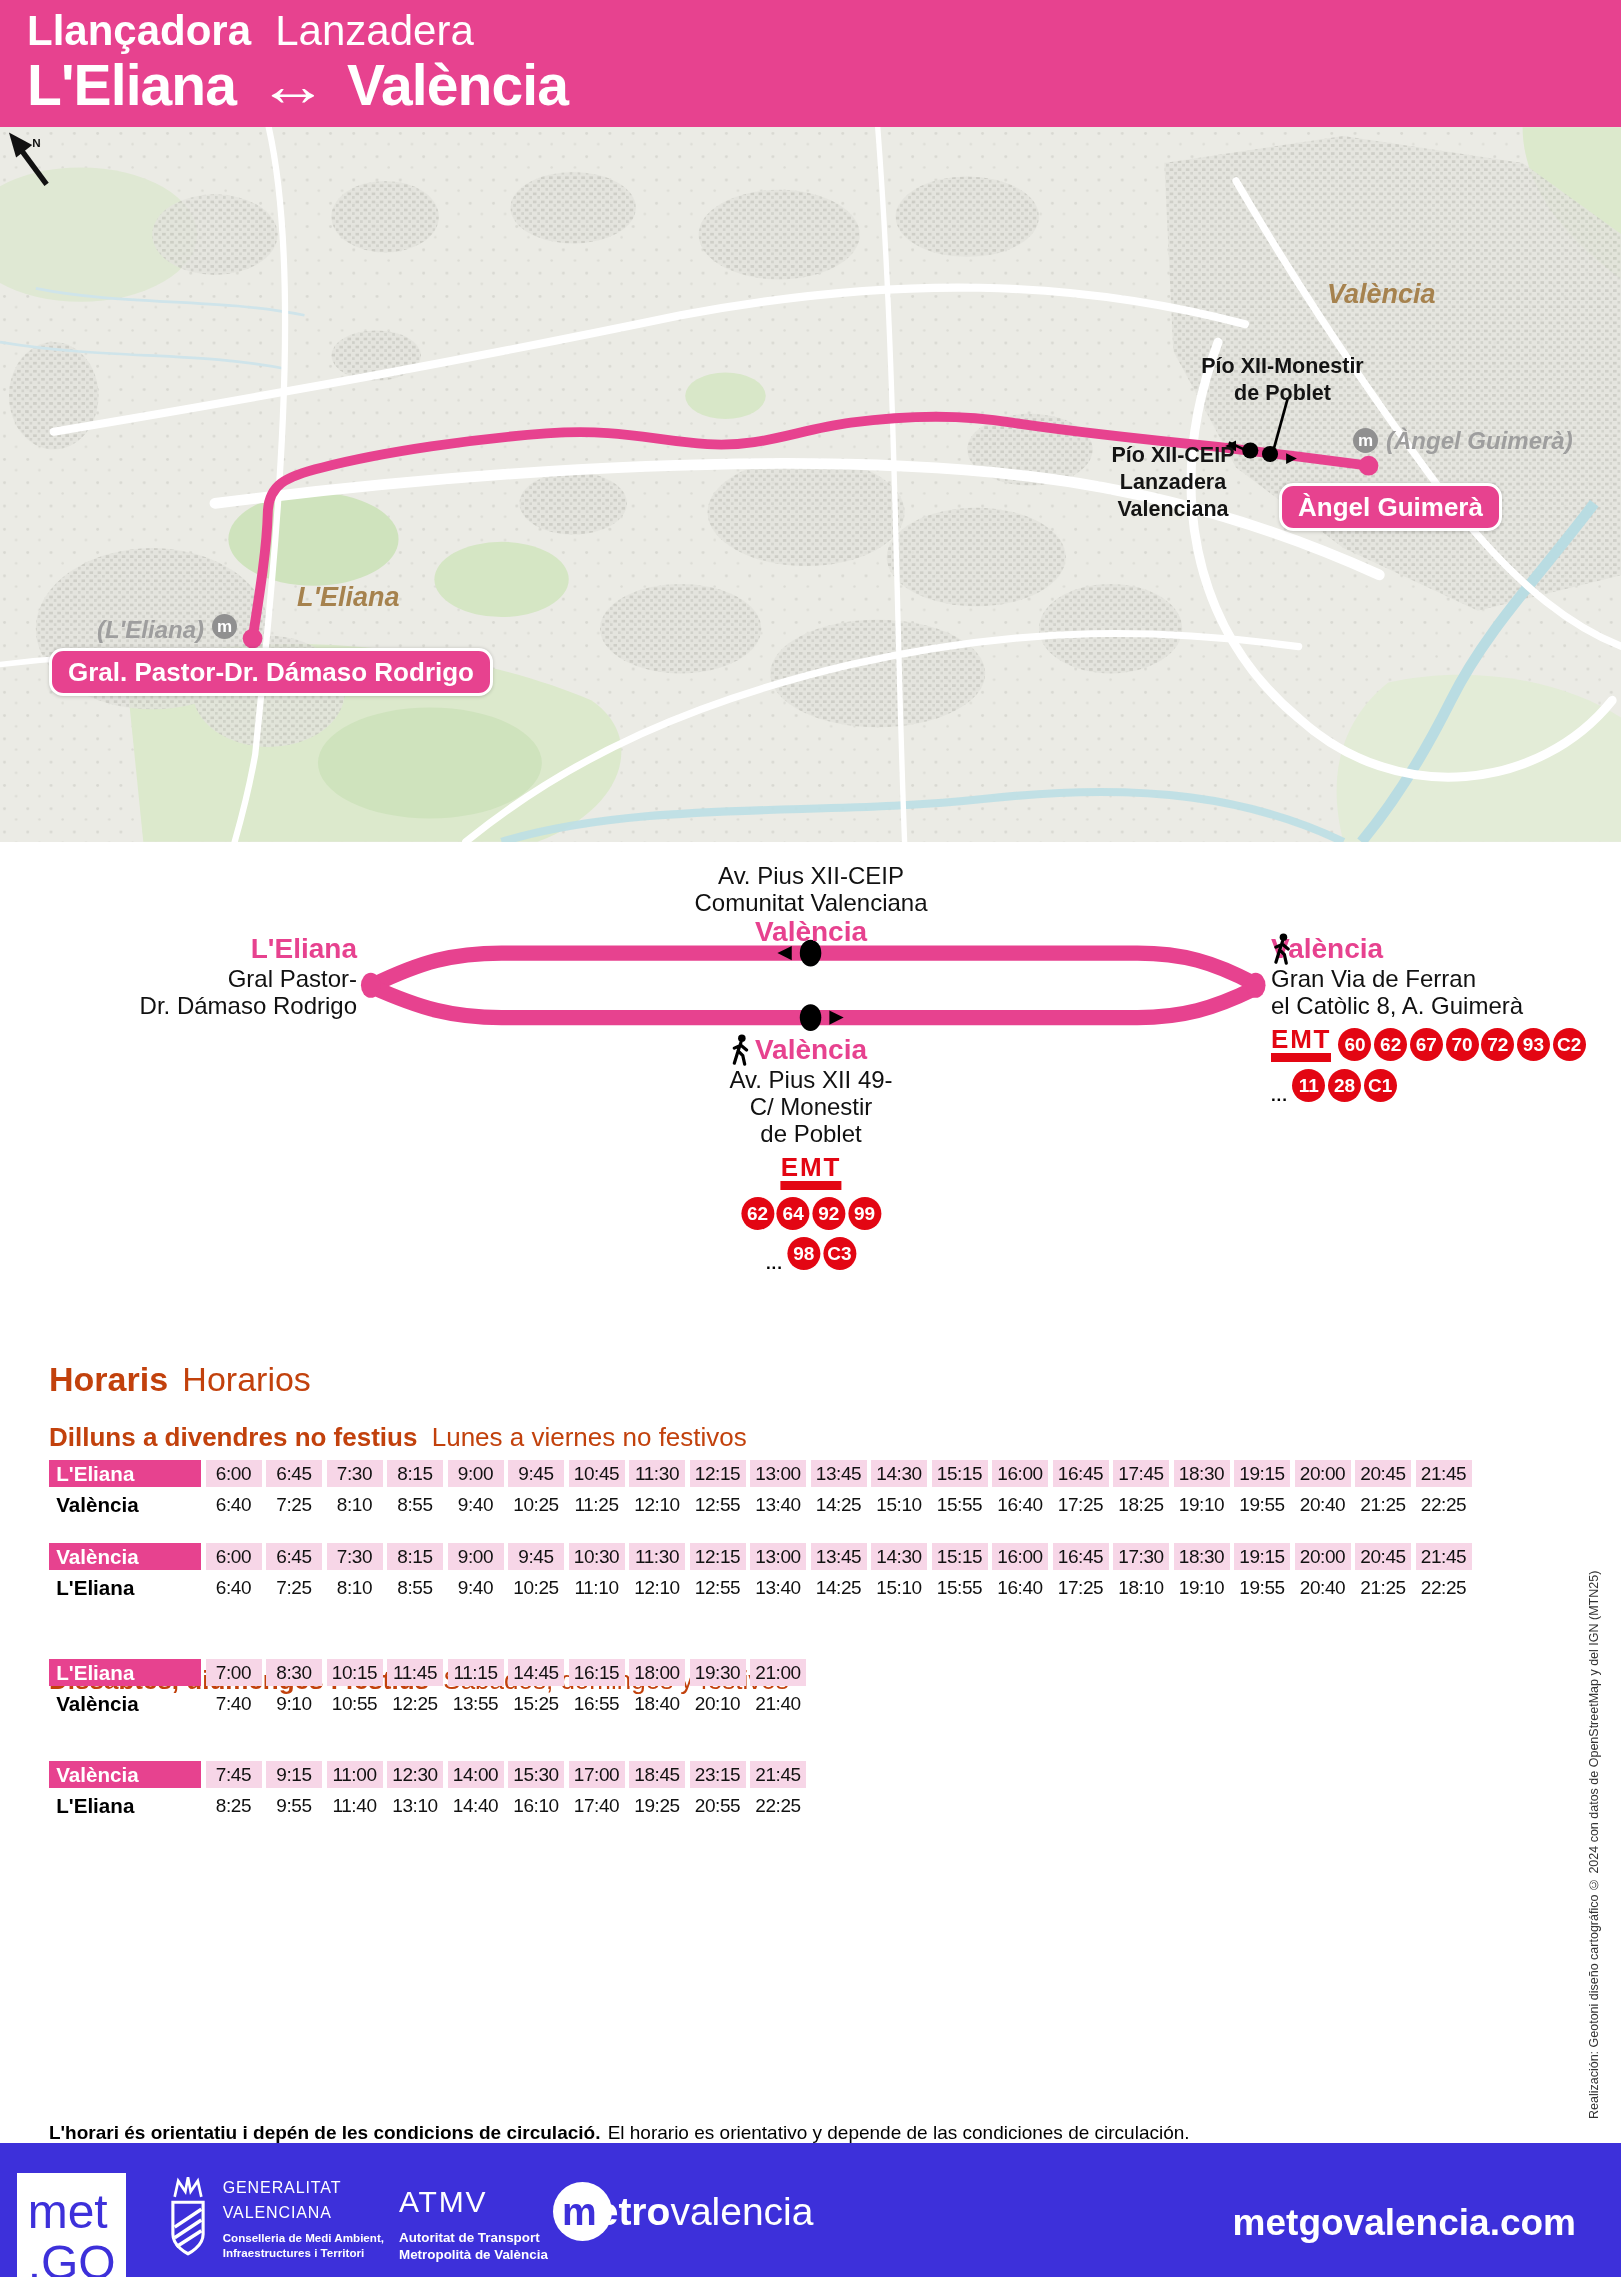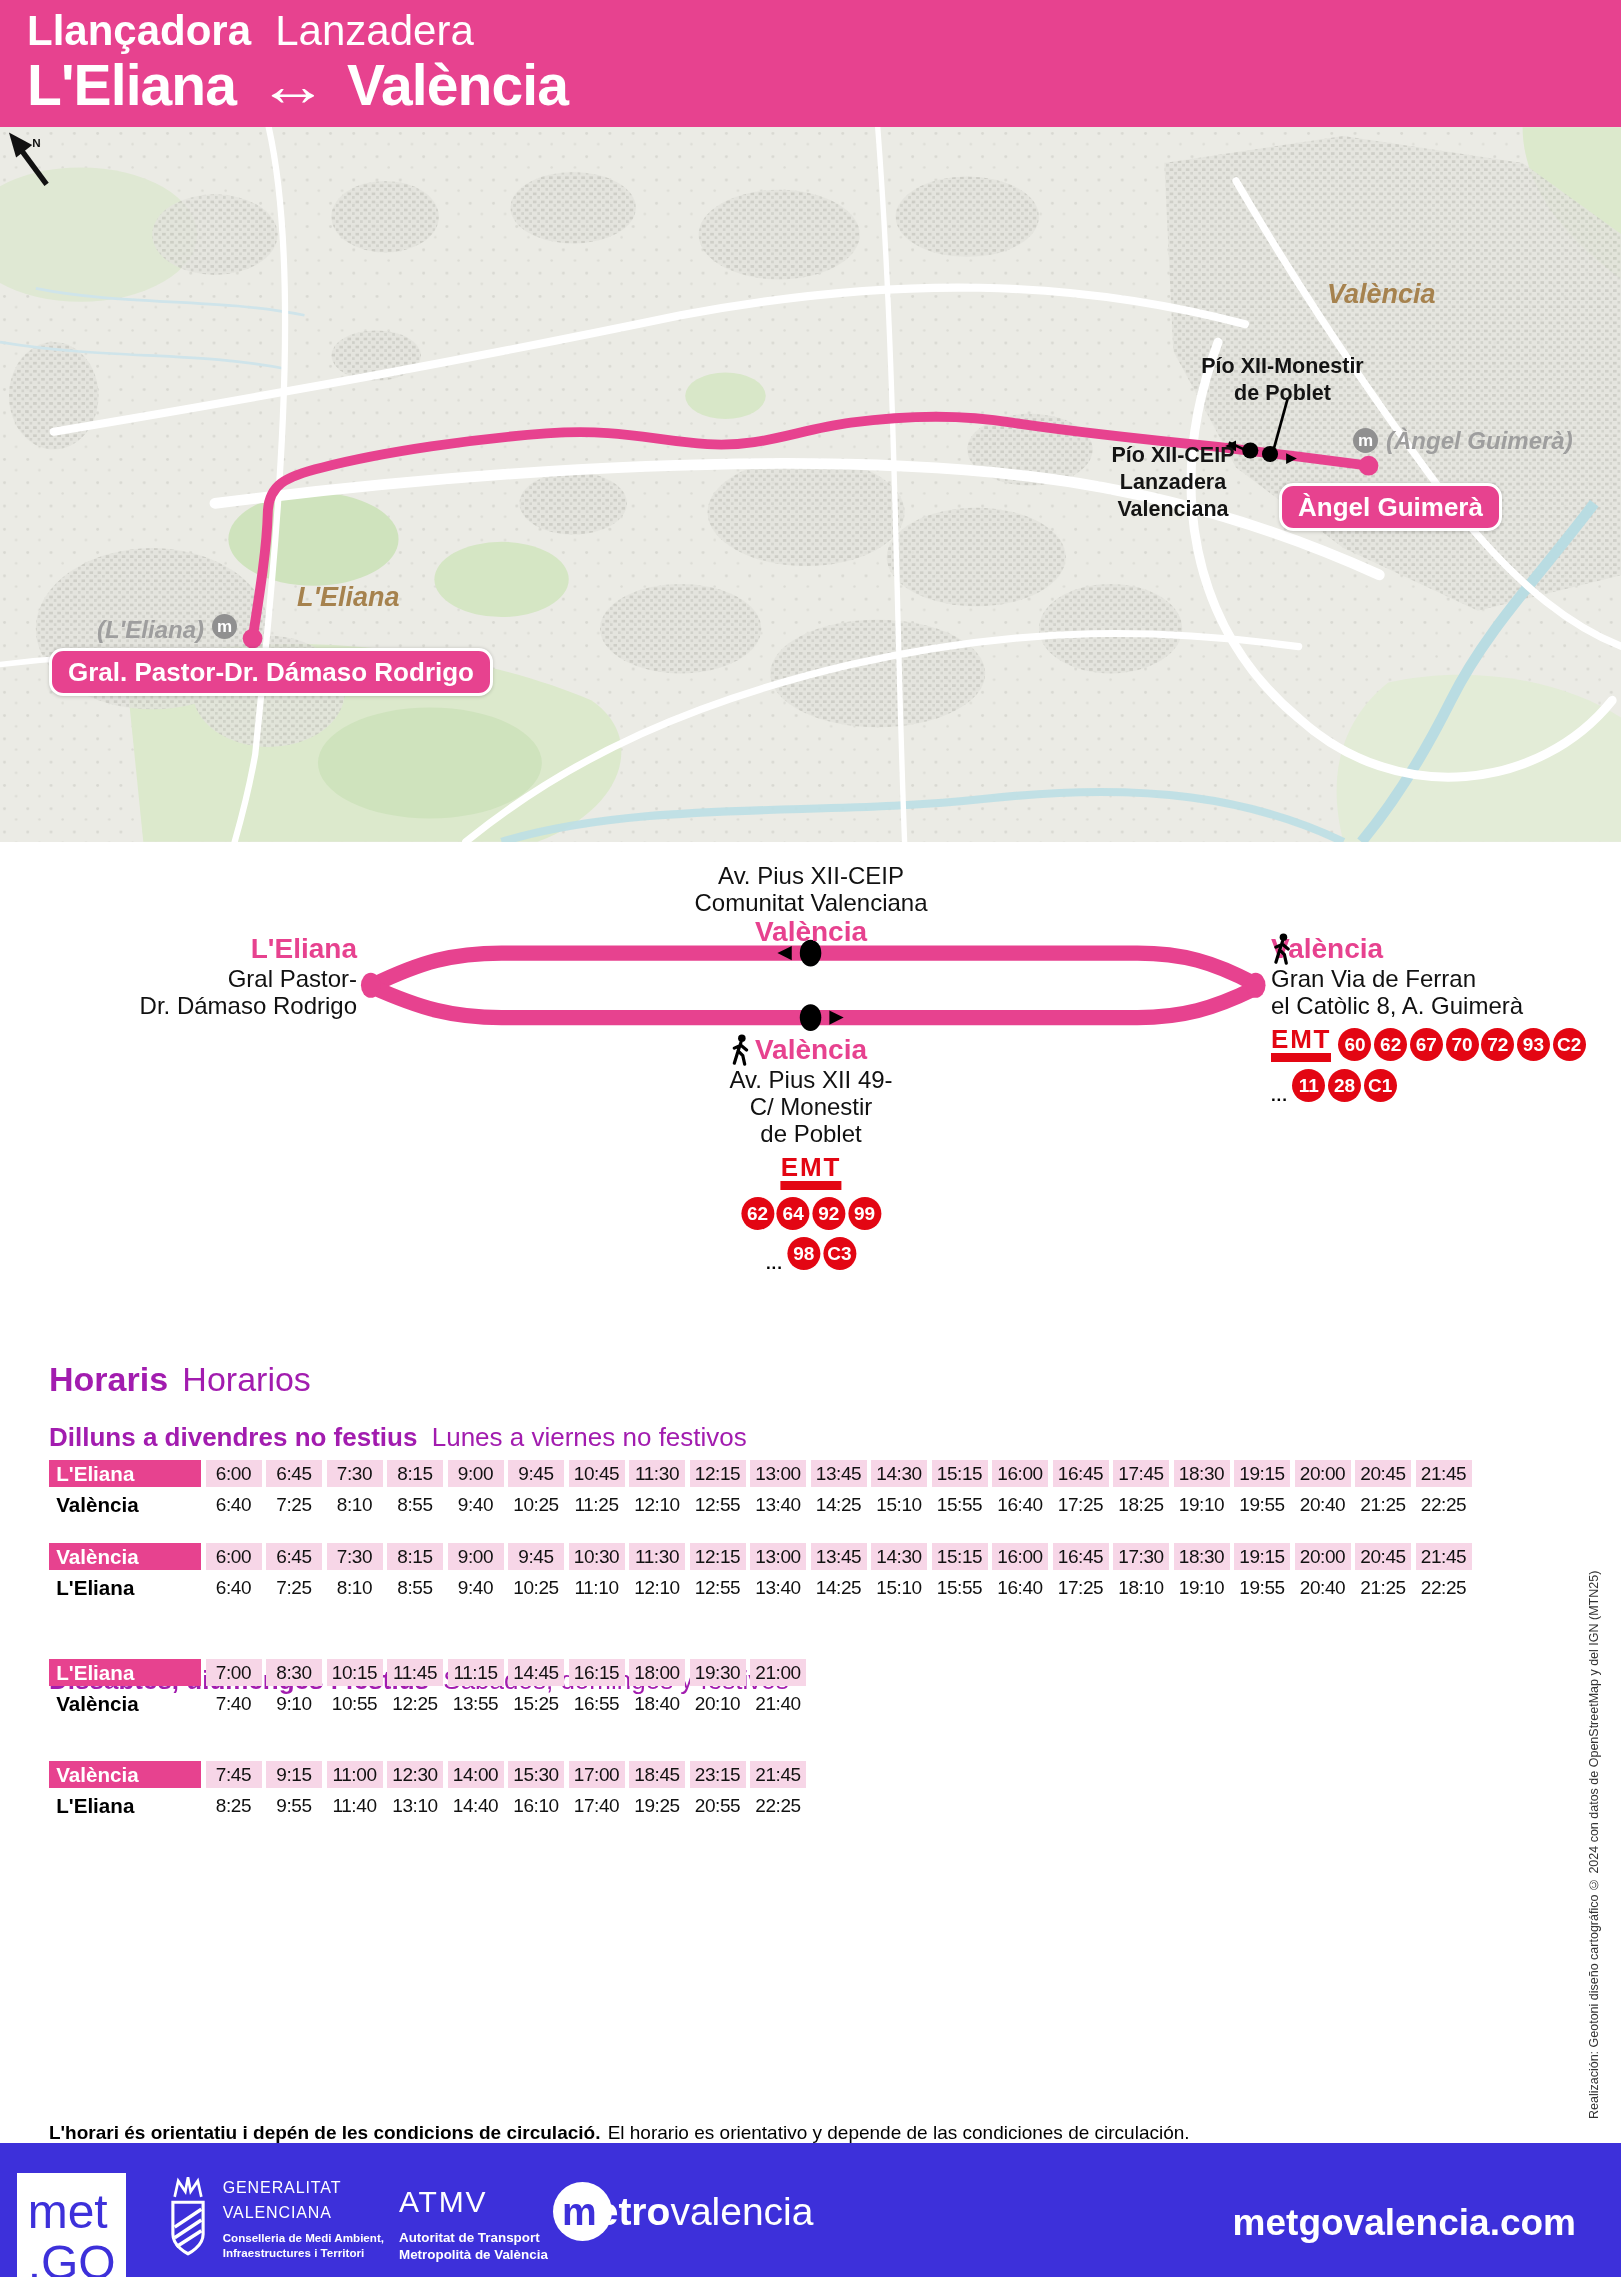--- a/index.html
+++ b/index.html
@@ -39,21 +39,21 @@
        letter-spacing:1.8px;border-bottom:9px solid #e30613;padding-bottom:0.9px;}
   .badges{display:inline-flex;gap:2.7px;vertical-align:middle;}
   .badge{width:33px;height:33px;border-radius:50%;background:#e30613;color:#fff;font-weight:bold;
          font-size:19px;line-height:33px;text-align:center;}
   .emtrow{display:flex;align-items:center;gap:7.2px;margin-top:7.2px;}
   .walkrow{display:flex;align-items:flex-end;gap:1.8px;margin-top:7.2px;}
   .dots{font-weight:bold;font-size:17px;letter-spacing:0.9px;line-height:12.5px;margin-right:2.7px;}
   .ctr{justify-content:center;}
 
   
-  .sec-h{position:absolute;left:49px;white-space:nowrap;color:#a21caf;}
+  .sec-h{position:absolute;left:49px;white-space:nowrap;color:#c2410c;}
   .h38{font-size:34px;}
   .h29{font-size:26px;}
   .hb{font-weight:bold;}
   .hr{font-weight:400;margin-left:14.3px;}
   .ttable{position:absolute;left:49px;}
   .trow{display:flex;gap:4.5px;height:27px;margin-bottom:3.6px;}
   .tlabel{width:152px;font-size:20.6px;font-weight:bold;line-height:27px;padding-left:7.2px;box-sizing:border-box;white-space:nowrap;}
   .trow.dep .tlabel{background:#e7428f;color:#fff;}
   .trow.arr .tlabel{color:#000;}
   .cell{width:56px;font-size:19px;line-height:27px;text-align:center;letter-spacing:-0.4px;color:#111;}

